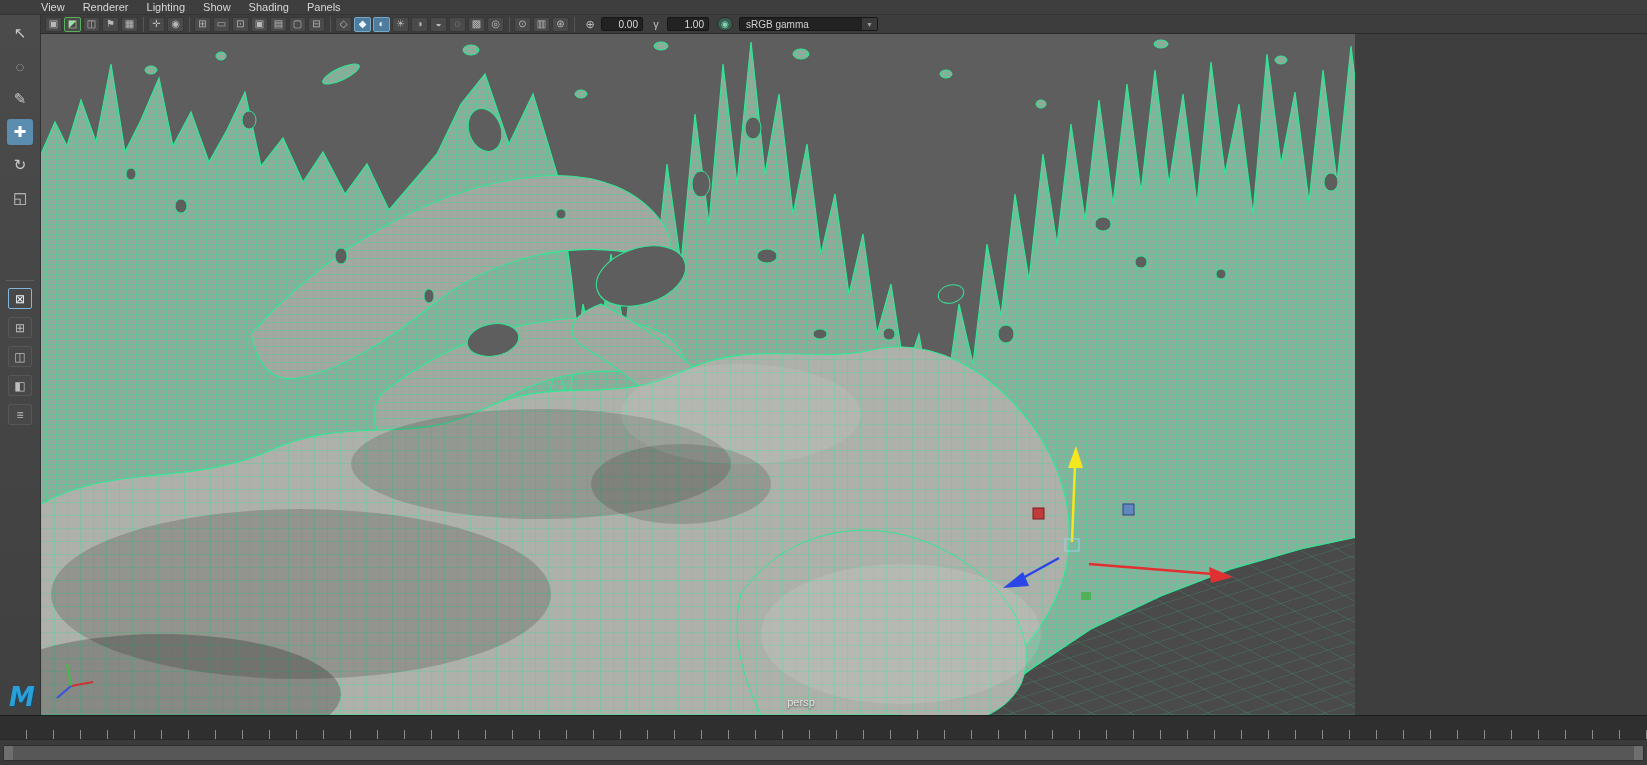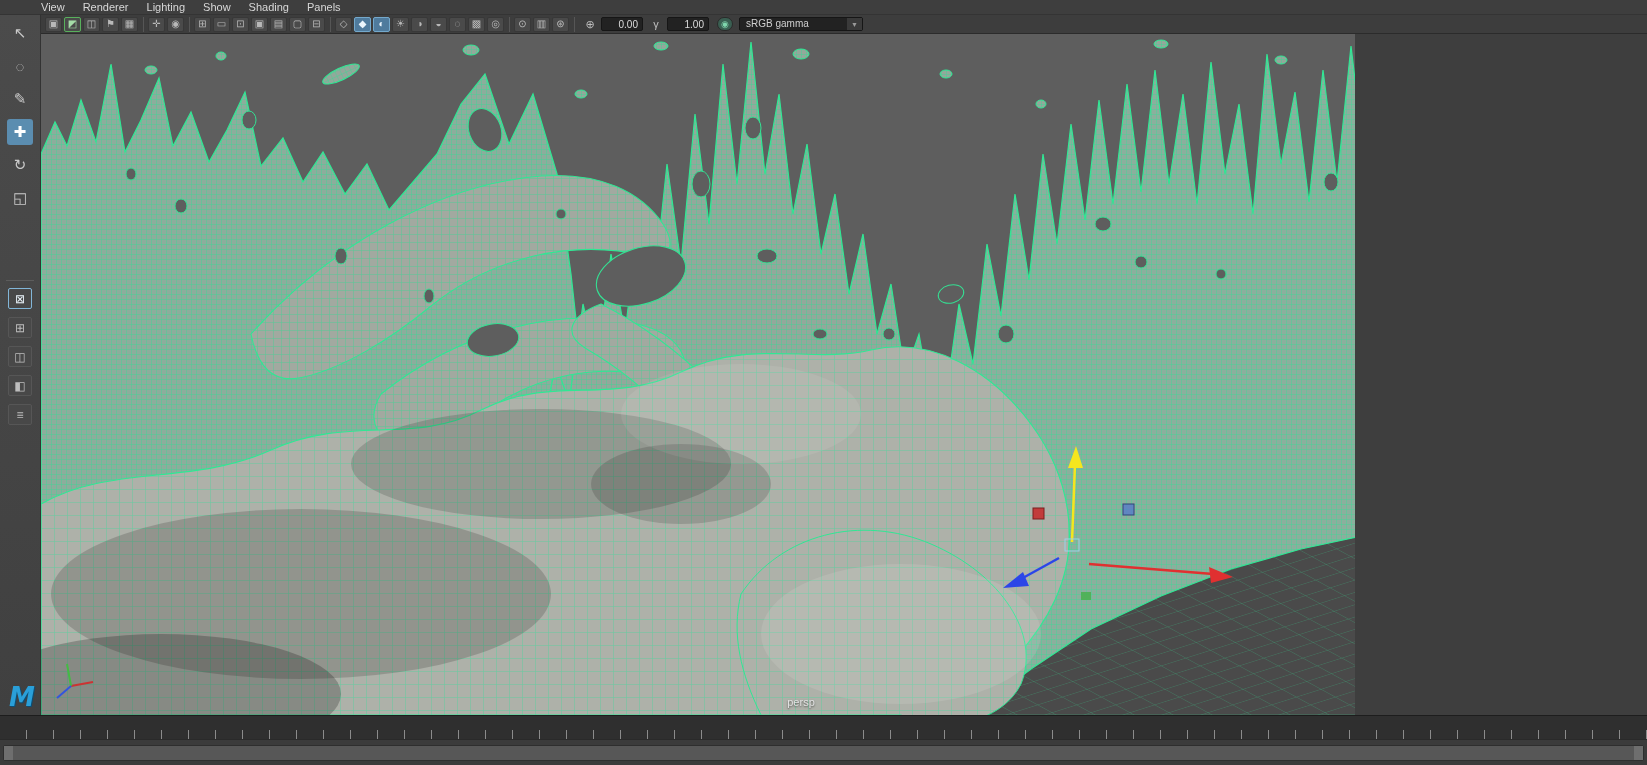--- a/index.html
+++ b/index.html
@@ -24,22 +24,22 @@
   .tb-icon.active { background:#4f7b9d; color:#eaf4fb; border-color:#74a9cc; }
   .tb-icon.green  { border-color:#58b05c; color:#a4dca7; }
   .tb-sep { width:4px; height:15px; border-right:1px solid #565656; margin-right:2px; }
   .tb-glyph { width:14px; text-align:center; color:#bdbdbd; font-size:11px; margin-left:4px; }
   .tb-field { width:42px; height:14px; background:#222; border:1px solid #161616;
     color:#ddd; font-size:10px; display:flex; align-items:center;
     justify-content:flex-end; padding:0 4px; border-radius:2px; margin-left:2px; }
   .tb-toggle { width:16px; height:14px; margin-left:6px; border-radius:7px;
     background:#3a5f52; border:1px solid #2a2a2a; color:#7fd6ad; font-size:9px;
     display:flex; align-items:center; justify-content:center; }
-  .tb-dropdown { width:124px; height:14px; background:#222; border:1px solid #161616;
-    color:#d0d0d0; font-size:10px; display:flex; align-items:flex-start;
+  .tb-dropdown { width:139px; height:14px; background:#222; border:1px solid #161616;
+    color:#d0d0d0; font-size:10px; display:flex; align-items:center;
     padding-left:6px; border-radius:2px; margin-left:4px; }
   .tb-dropdown .arrow { margin-left:auto; width:15px; height:12px; background:#3a3a3a;
     color:#9a9a9a; font-size:7px; display:flex; align-items:center; justify-content:center; }
 
   
   .toolbox { position:absolute; left:0; top:15px; width:41px; height:700px;
     background:linear-gradient(180deg,#4b4b4b,#404040); border-right:1px solid #333;
     display:flex; flex-direction:column; align-items:center; padding-top:5px; gap:7px; }
   .tool { width:26px; height:26px; display:flex; align-items:center; justify-content:center;
     color:#c9c9c9; font-size:15px; border-radius:3px; cursor:default; }

